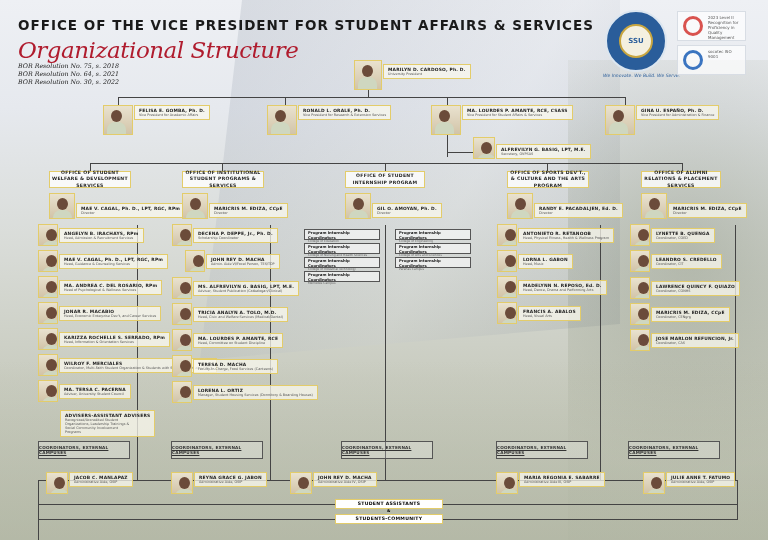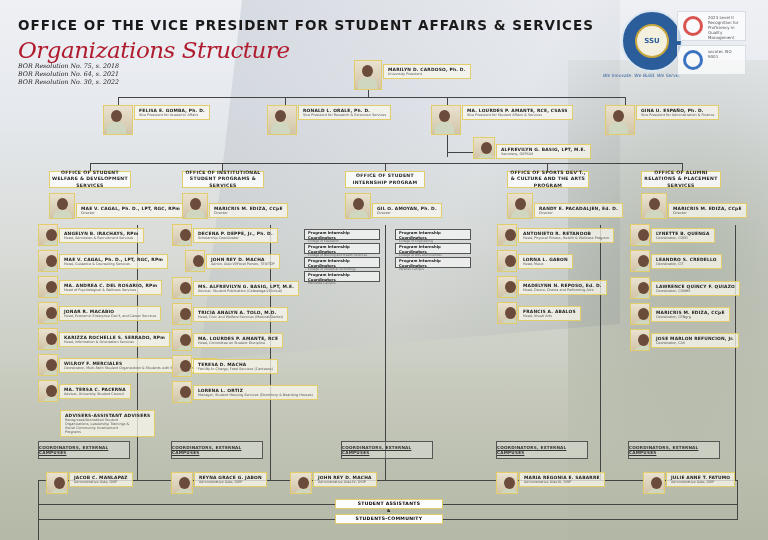--- a/index.html
+++ b/index.html
@@ -4,21 +4,21 @@
 <style>
 *{box-sizing:border-box;margin:0;padding:0}
 body{width:768px;height:540px;overflow:hidden;font-family:"DejaVu Sans",sans-serif;position:relative;
 background:linear-gradient(180deg,#eef0f4 0%,#e6e9ee 20%,#d9dcd8 45%,#c9ccc0 70%,#bfc3b3 100%)}
 .bg-building{position:absolute;left:200px;top:0;width:420px;height:360px;background:linear-gradient(120deg,rgba(140,150,165,.25),rgba(200,205,215,.15) 60%,rgba(120,130,140,.2));clip-path:polygon(10% 0,100% 0,100% 90%,0 100%);}
 .bg-trees{position:absolute;right:0;top:60px;width:200px;height:480px;background:radial-gradient(circle at 60% 40%,rgba(110,120,95,.35),rgba(160,165,145,.1) 70%)}
 .bg-ground{position:absolute;left:0;top:360px;width:768px;height:180px;background:linear-gradient(180deg,rgba(175,180,160,.0),rgba(170,175,155,.5))}
 .title{position:absolute;left:18px;top:17px;font-family:"DejaVu Sans",sans-serif;font-weight:bold;font-size:13.5px;letter-spacing:1px;color:#1a1a1a}
 .subtitle{position:absolute;left:18px;top:37px;font-family:"DejaVu Serif",serif;font-style:italic;font-size:23px;color:#b01c2e;letter-spacing:-.5px}
 .bor{position:absolute;left:18px;top:62px;font-family:"DejaVu Serif",serif;font-style:italic;font-size:6.3px;line-height:8px;color:#222}
-.logo-seal{position:absolute;left:621px;top:10px;width:62px;height:62px;border-radius:50%;background:#2a5d9a;border:2px solid #dce6f0;display:flex;align-items:center;justify-content:center}
+.logo-seal{position:absolute;left:605px;top:10px;width:62px;height:62px;border-radius:50%;background:#2a5d9a;border:2px solid #dce6f0;display:flex;align-items:center;justify-content:center}
 .logo-seal .inner{width:34px;height:34px;border-radius:50%;background:#f4f0e0;border:2px solid #c8a640;display:flex;align-items:center;justify-content:center;font-size:7px;color:#2a5d9a;font-weight:bold}
 .seal-caption{position:absolute;left:603px;top:73px;font-size:4.5px;color:#2a5d9a;font-style:italic}
 .badge{position:absolute;left:677px;width:69px;height:30px;background:rgba(255,255,255,.7);border:1px solid #d8dde4;font-size:4px;color:#555;padding:3px 3px 3px 30px;line-height:5px}
 .badge .mark{position:absolute;left:5px;top:4px;width:20px;height:20px;border-radius:50%;border:3px solid #3a74c0}
 .line{position:absolute;background:#444}
 .card{position:absolute;display:flex;align-items:flex-start}
 .photo{width:26px;height:26px;background:linear-gradient(180deg,#e9e2cf 0%,#d2c4a8 100%);border:1.5px solid #e3cc6a;position:relative;overflow:hidden;flex:none}
 .photo::before{content:"";position:absolute;left:7px;top:4px;width:11px;height:12px;border-radius:50%;background:#6b4b3a}
 .photo::after{content:"";position:absolute;left:3px;top:16px;width:19px;height:12px;border-radius:8px 8px 0 0;background:#cfd7c0}
 .nameplate{background:rgba(250,248,238,.75);border:1px solid #e3cc6a;padding:2px 4px;margin-left:1px;margin-top:4px}
@@ -32,21 +32,21 @@
 .sbox{position:absolute;left:335px;width:108px;height:10px;background:#fff;border:1.5px solid #e3cc6a;font-size:4.6px;font-weight:bold;text-align:center;line-height:8px;letter-spacing:.3px}
 </style>
 </head>
 <body>
 
 <div class="bg-building"></div>
 <div class="bg-trees"></div>
 <div class="bg-ground"></div>
 
 <div class="title">OFFICE OF THE VICE PRESIDENT FOR STUDENT AFFAIRS &amp; SERVICES</div>
-<div class="subtitle">Organizations Structure</div>
+<div class="subtitle">Organizational Structure</div>
 <div class="bor">
   <div>BOR Resolution No. 75, s. 2018</div>
   <div>BOR Resolution No. 64, s. 2021</div>
   <div>BOR Resolution No. 30, s. 2022</div>
 </div>
 
 <div class="logo-seal">
     <div class="inner">SSU</div>
   </div>
 <div class="seal-caption">We Innovate. We Build. We Serve.</div>

